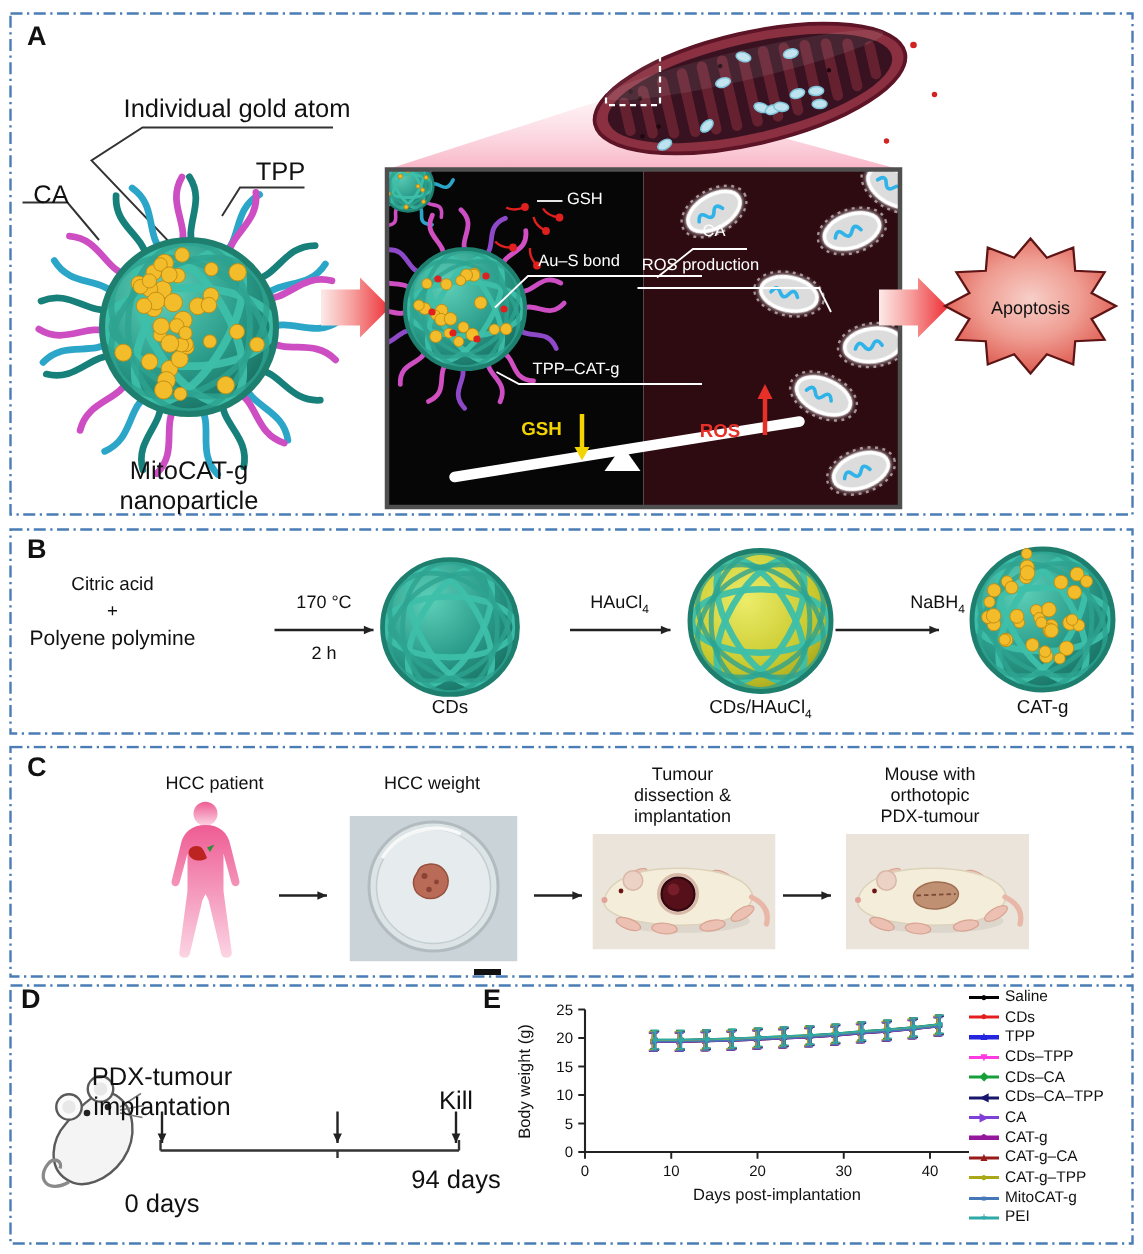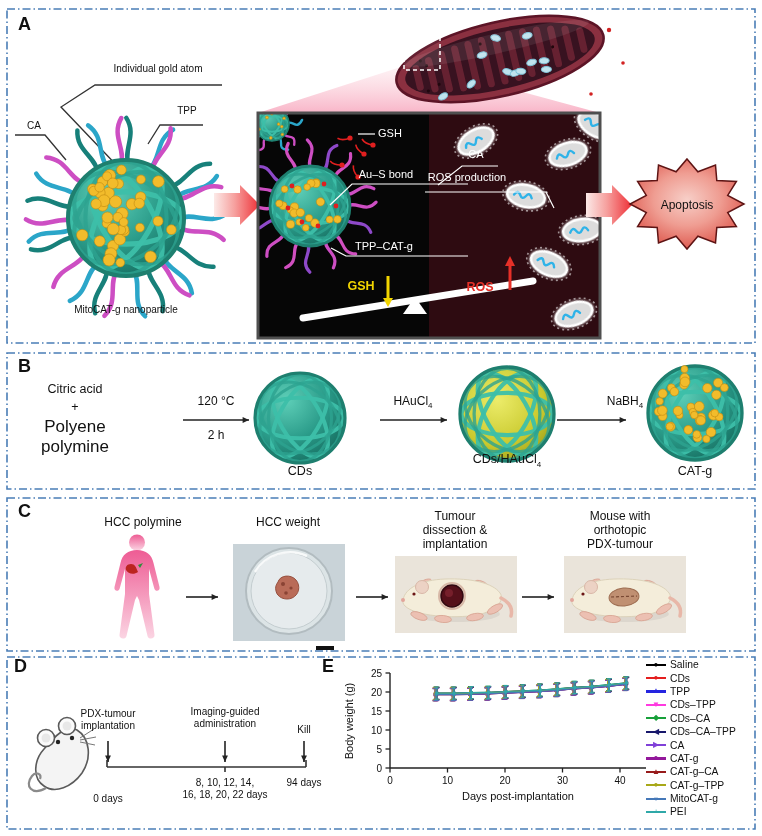--- a/index.html
+++ b/index.html
@@ -2,21 +2,21 @@
 <html><head>
 <meta charset="utf-8">
 <style>
   html,body{margin:0;padding:0;background:#fff;}
   .fig{position:relative;width:762px;height:836px;background:#fff;
        font-family:"Liberation Sans","DejaVu Sans",sans-serif;color:#111;overflow:hidden;}
   .panel{position:absolute;}
   .pborder{position:absolute;left:0;top:0;pointer-events:none;}
   .layer{position:absolute;left:0;top:0;}
   .pletter{position:absolute;font-size:18px;font-weight:bold;color:#111;z-index:5;}
-  .lbl{position:absolute;font-size:10px;line-height:1.18;color:#111;text-align:center;z-index:5;}
+  .lbl{position:absolute;font-size:17px;line-height:1.18;color:#111;text-align:center;z-index:5;}
   .lbl .ln{display:block;}
   .white{color:#fff;}
   .yellow{color:#f2d500;font-weight:bold;font-size:12.5px;}
   .redtxt{color:#e73028;font-weight:bold;font-size:12.5px;}
   sub{font-size:8px;}
   .scalebar{position:absolute;background:#111;z-index:6;}
   #legend{position:absolute;left:640px;top:2px;width:110px;z-index:5;}
   .lg-row{display:flex;align-items:center;height:13.4px;}
   .lg-line{position:relative;width:20px;height:2.2px;flex:0 0 20px;}
   .lg-mk{position:absolute;left:50%;top:50%;transform:translate(-50%,-50%);font-size:8px;line-height:1;}
@@ -445,26 +445,26 @@
           <circle cx="700.4526899657392" cy="86.96934570260704" r="3.6953049981594086" fill="#f2bc2b" stroke="#c18a10" stroke-width="0.6"></circle>
           <circle cx="656.7687241368577" cy="41.57064077257735" r="4.471669056415558" fill="#f2bc2b" stroke="#c18a10" stroke-width="0.6"></circle>
           <circle cx="656.3749592735476" cy="58.51637838571853" r="4.811516954898834" fill="#f2bc2b" stroke="#c18a10" stroke-width="0.6"></circle>
           <circle cx="694.981892857947" cy="68.46168555149467" r="4.589136924147606" fill="#f2bc2b" stroke="#c18a10" stroke-width="0.6"></circle>
           <circle cx="663.7895080482567" cy="74.47793809868634" r="3.7747879028320312" fill="#f2bc2b" stroke="#c18a10" stroke-width="0.6"></circle>
         </g>
       </svg>
     <div class="pletter" style="left:12px;top:4px">B</div>
     <div class="lbl" style="left:9px;top:30px;width:120px;font-size:12.5px">Citric acid</div>
     <div class="lbl" style="left:9px;top:48px;width:120px;font-size:12.5px">+</div>
-    <div class="lbl" style="left:4px;top:65px;width:130px;font-size:17px">Polyene polymine</div>
-    <div class="lbl" style="left:175px;top:42px;width:70px;font-size:12px">120 °C</div>
+    <div class="lbl" style="left:4px;top:65px;width:130px;font-size:14px">Polyene polymine</div>
+    <div class="lbl" style="left:175px;top:42px;width:70px;font-size:12px">170 °C</div>
     <div class="lbl" style="left:175px;top:76px;width:70px;font-size:12px">2 h</div>
     <div class="lbl" style="left:262px;top:112px;width:64px;font-size:12.5px">CDs</div>
     <div class="lbl" style="left:368px;top:42px;width:78px;font-size:12px"><span>HAuCl</span><sub>4</sub></div>
-    <div class="lbl" style="left:437px;top:100px;width:128px;font-size:12.5px"><span>CDs/HAuCl</span><sub>4</sub></div>
+    <div class="lbl" style="left:437px;top:112px;width:128px;font-size:12.5px"><span>CDs/HAuCl</span><sub>4</sub></div>
     <div class="lbl" style="left:580px;top:42px;width:78px;font-size:12px"><span>NaBH</span><sub>4</sub></div>
     <div class="lbl" style="left:657px;top:112px;width:64px;font-size:12.5px">CAT-g</div>
   </div>
 
   <div class="panel" style="left:6px;top:497px;width:750px;height:155px">
     <svg class="pborder" width="750" height="155">
       <rect x="1" y="1" width="748" height="153" fill="none" stroke="#4a7db6" stroke-width="1.6" stroke-dasharray="8 3 1.5 3"></rect>
     </svg>
     <svg class="layer" id="svgC" width="750" height="155">
         <line x1="180" y1="100" x2="212" y2="100" stroke="#222" stroke-width="1.6"></line>
@@ -524,21 +524,21 @@
         <ellipse cx="24" cy="60" rx="8.5" ry="3.5" fill="#ecc0b2" stroke="#d8a391" stroke-width="0.8" transform="rotate(20 24 60)"></ellipse>
         <ellipse cx="48" cy="63" rx="8.5" ry="3.5" fill="#ecc0b2" stroke="#d8a391" stroke-width="0.8" transform="rotate(5 48 63)"></ellipse>
         <ellipse cx="80" cy="61" rx="8.5" ry="3.5" fill="#ecc0b2" stroke="#d8a391" stroke-width="0.8" transform="rotate(-10 80 61)"></ellipse>
         <ellipse cx="100" cy="53" rx="8.5" ry="3.5" fill="#ecc0b2" stroke="#d8a391" stroke-width="0.8" transform="rotate(-30 100 53)"></ellipse>
         <path d="M106,42 C114,46 118,52 116,60" stroke="#e8b7a8" stroke-width="3.5" fill="none" stroke-linecap="round"></path>
         <ellipse cx="60" cy="41" rx="15" ry="9" fill="#c09072" stroke="#9e6e52" stroke-width="1" transform="rotate(-5 60 41)"></ellipse>
         <path d="M47,41 L73,40" stroke="#7a4a34" stroke-width="1.2" stroke-dasharray="3 2" fill="none"></path>
       </svg>
 
     <div class="pletter" style="left:12px;top:4px">C</div>
-    <div class="lbl" style="left:87px;top:18px;width:100px;font-size:12px">HCC polymine</div>
+    <div class="lbl" style="left:87px;top:18px;width:100px;font-size:12px">HCC patient</div>
     <div class="lbl" style="left:232px;top:18px;width:100px;font-size:12px">HCC weight</div>
     <div class="lbl" style="left:389px;top:12px;width:120px;font-size:12px">
       <span class="ln">Tumour</span>
       <span class="ln">dissection &amp;</span>
       <span class="ln">implantation</span>
     </div>
     <div class="lbl" style="left:554px;top:12px;width:120px;font-size:12px">
       <span class="ln">Mouse with</span>
       <span class="ln">orthotopic</span>
       <span class="ln">PDX-tumour</span>
@@ -571,30 +571,22 @@
         <line x1="101" y1="111" x2="101" y2="104" stroke="#333" stroke-width="1.6"></line>
         <line x1="300" y1="111" x2="300" y2="104" stroke="#333" stroke-width="1.6"></line>
         <line x1="219" y1="111" x2="219" y2="116" stroke="#333" stroke-width="1.6"></line>
       </svg>
 
     <div class="pletter" style="left:8px;top:0px">D</div>
     <div class="lbl" style="left:42px;top:52px;width:120px">
       <span class="ln">PDX-tumour</span>
       <span class="ln">implantation</span>
     </div>
-    <div class="lbl" style="left:149px;top:50px;width:140px">
-      <span class="ln">Imaging-guided</span>
-      <span class="ln">administration</span>
-    </div>
     <div class="lbl" style="left:268px;top:68px;width:60px">Kill</div>
     <div class="lbl" style="left:62px;top:137px;width:80px">0 days</div>
-    <div class="lbl" style="left:139px;top:121px;width:160px">
-      <span class="ln">8, 10, 12, 14,</span>
-      <span class="ln">16, 18, 20, 22 days</span>
-    </div>
     <div class="lbl" style="left:258px;top:121px;width:80px">94 days</div>
 
     <div class="pletter" style="left:316px;top:0px">E</div>
     <svg class="layer" id="chartSvg" style="left:336px;top:2px" width="312" height="156" viewBox="0 0 312 156">
         <g>
           <line x1="48" y1="15" x2="48" y2="110" stroke="#222" stroke-width="1.4"></line>
           <line x1="48" y1="110" x2="304" y2="110" stroke="#222" stroke-width="1.4"></line>
           <line x1="48" y1="110" x2="48" y2="114.5" stroke="#222" stroke-width="1.3"></line>
           <text x="48" y="126" text-anchor="middle" class="tick">0</text>
           <line x1="105.5" y1="110" x2="105.5" y2="114.5" stroke="#222" stroke-width="1.3"></line>

